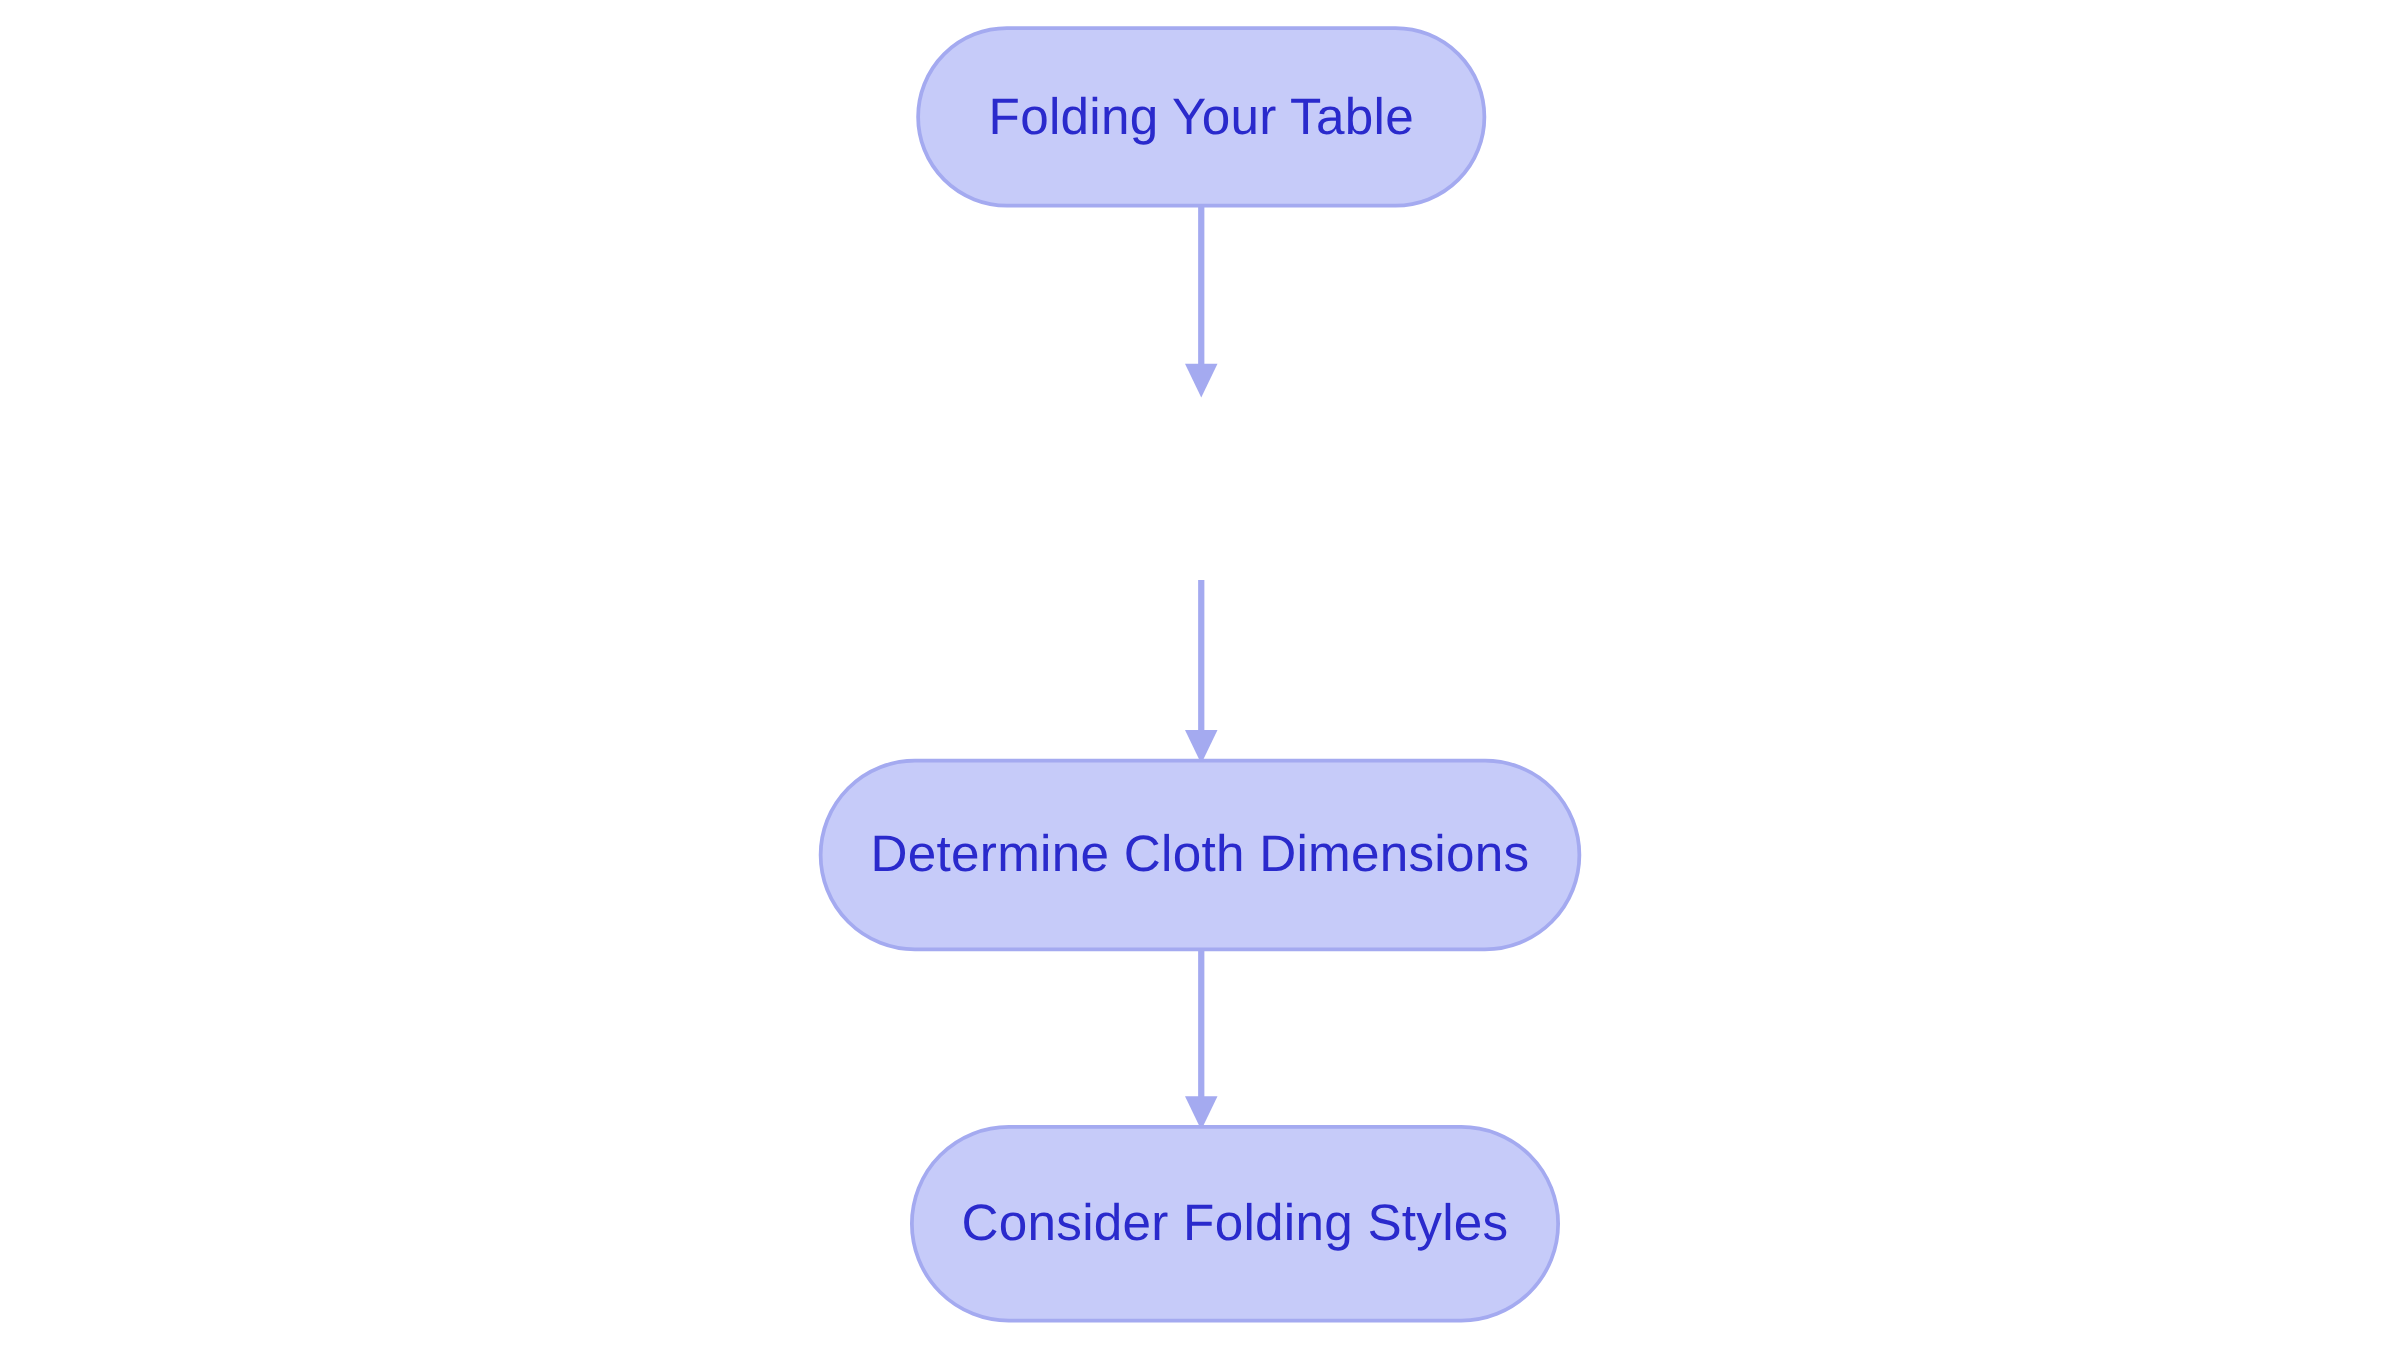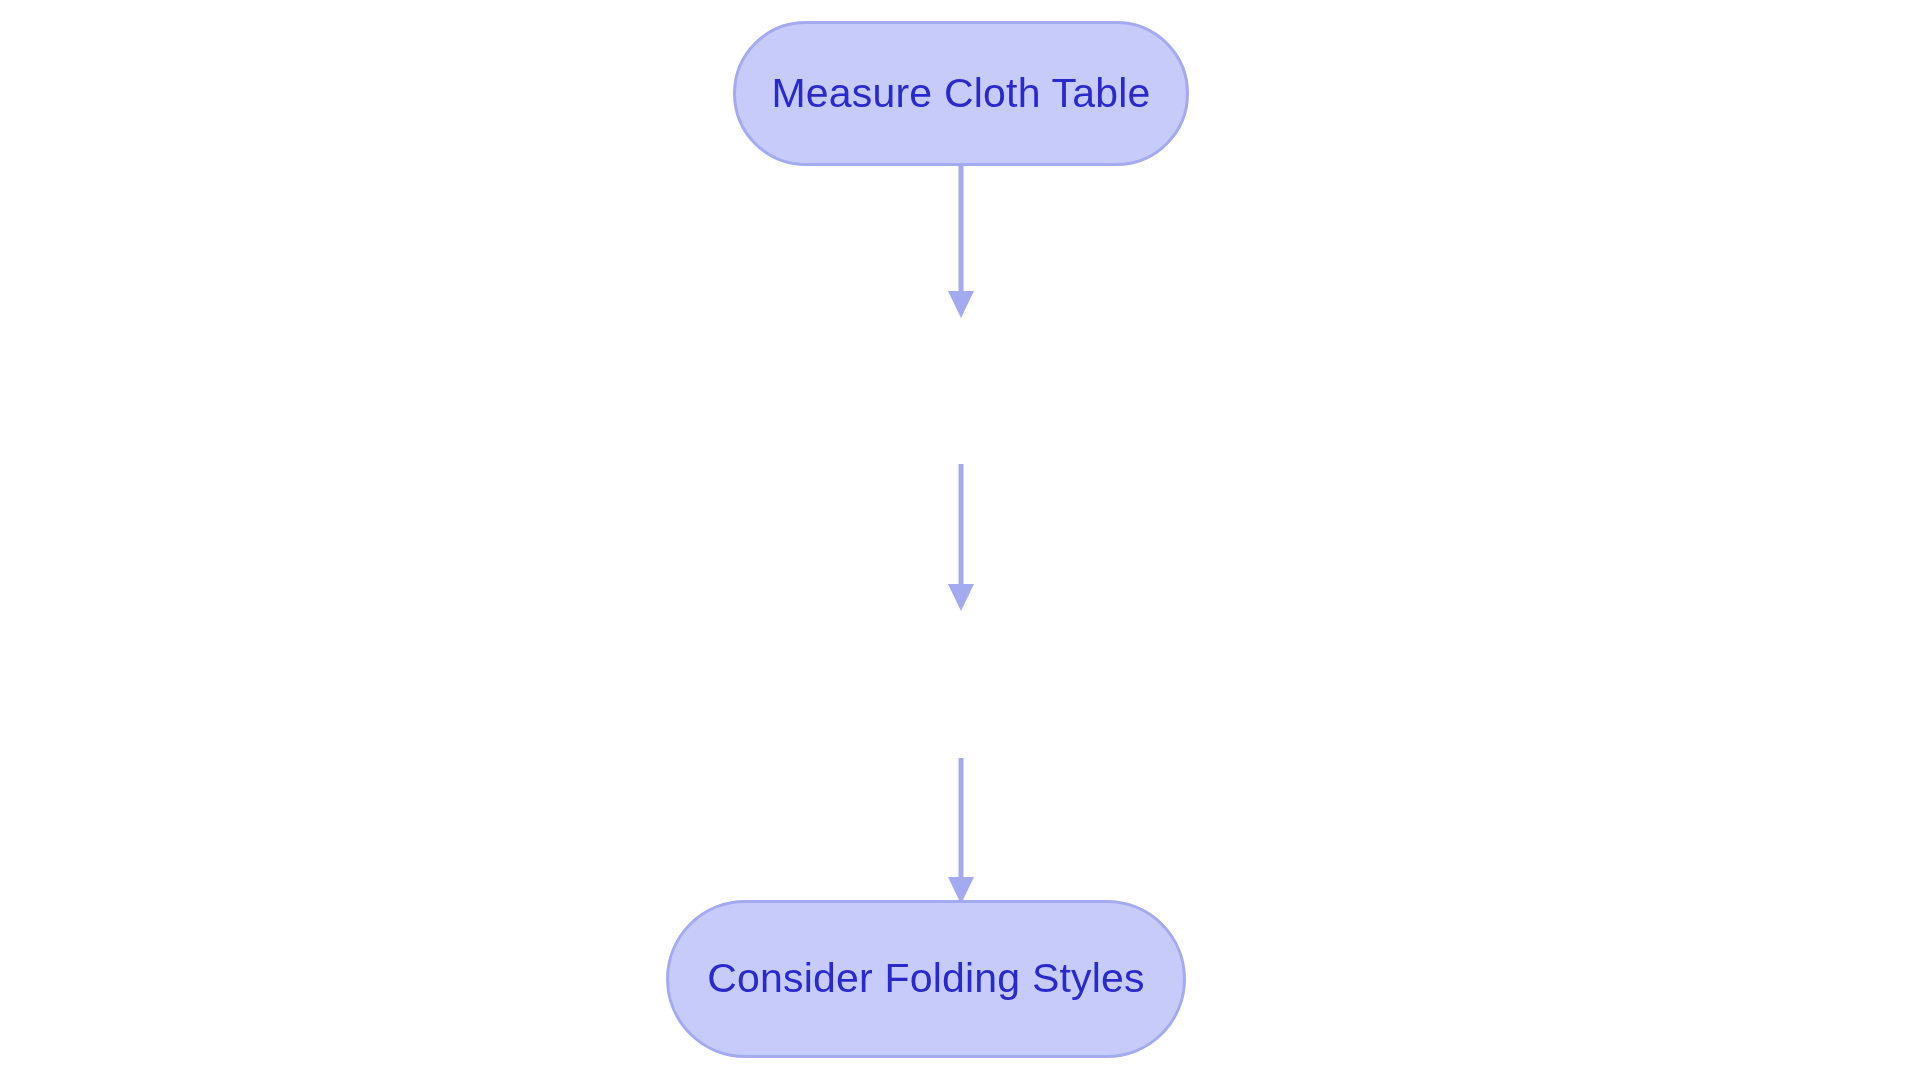--- a/index.html
+++ b/index.html
@@ -40,21 +40,21 @@
     letter-spacing: 0.2px;
     line-height: 1.1;
     white-space: nowrap;
     text-align: center;
     user-select: none;
   }
   
   #node-0 { left: 733px; top: 21px;  width: 456px; height: 145px; }
   #node-1 { left: 661px; top: 314px; width: 598px; height: 153px; }
   #node-2 { left: 655px; top: 607px; width: 610px; height: 154px; }
-  #node-3 { left: 666px; top: 900px; width: 520px; height: 158px; }
+  #node-3 { left: 728px; top: 900px; width: 520px; height: 158px; }
 
   .flow-edge {
     position: absolute;
     z-index: 1;
     overflow: visible;
   }
   .edge-line {
     stroke: #a4aaf0;
     stroke-width: 5;
     fill: none;
@@ -81,22 +81,25 @@
     <line class="edge-line" x1="13" y1="0" x2="13" y2="122" style="stroke: rgb(164, 170, 240);"></line>
     <polygon class="edge-head" points="0,120 26,120 13,147" style="fill: rgb(164, 170, 240);"></polygon>
   </svg>
 
   <svg id="edge-2" class="flow-edge" viewBox="0 0 26 146">
     <line class="edge-line" x1="13" y1="0" x2="13" y2="121" style="stroke: rgb(164, 170, 240);"></line>
     <polygon class="edge-head" points="0,119 26,119 13,146" style="fill: rgb(164, 170, 240);"></polygon>
   </svg>
 
   <div id="node-0" class="flow-node" style="background: rgb(198, 203, 249); border-color: rgb(164, 170, 240);">
-    <span class="flow-node-label" style="color: rgb(42, 42, 204);">Measure Cloth Table</span>
+    <span class="flow-node-label" style="color: rgb(42, 42, 204);">Folding Your Table</span>
   </div>
 
 
+  <div id="node-2" class="flow-node" style="background: rgb(198, 203, 249); border-color: rgb(164, 170, 240);">
+    <span class="flow-node-label" style="color: rgb(42, 42, 204);">Determine Cloth Dimensions</span>
+  </div>
 
   <div id="node-3" class="flow-node" style="background: rgb(198, 203, 249); border-color: rgb(164, 170, 240);">
     <span class="flow-node-label" style="color: rgb(42, 42, 204);">Consider Folding Styles</span>
   </div>
 
 </div>
 
 </body></html>

